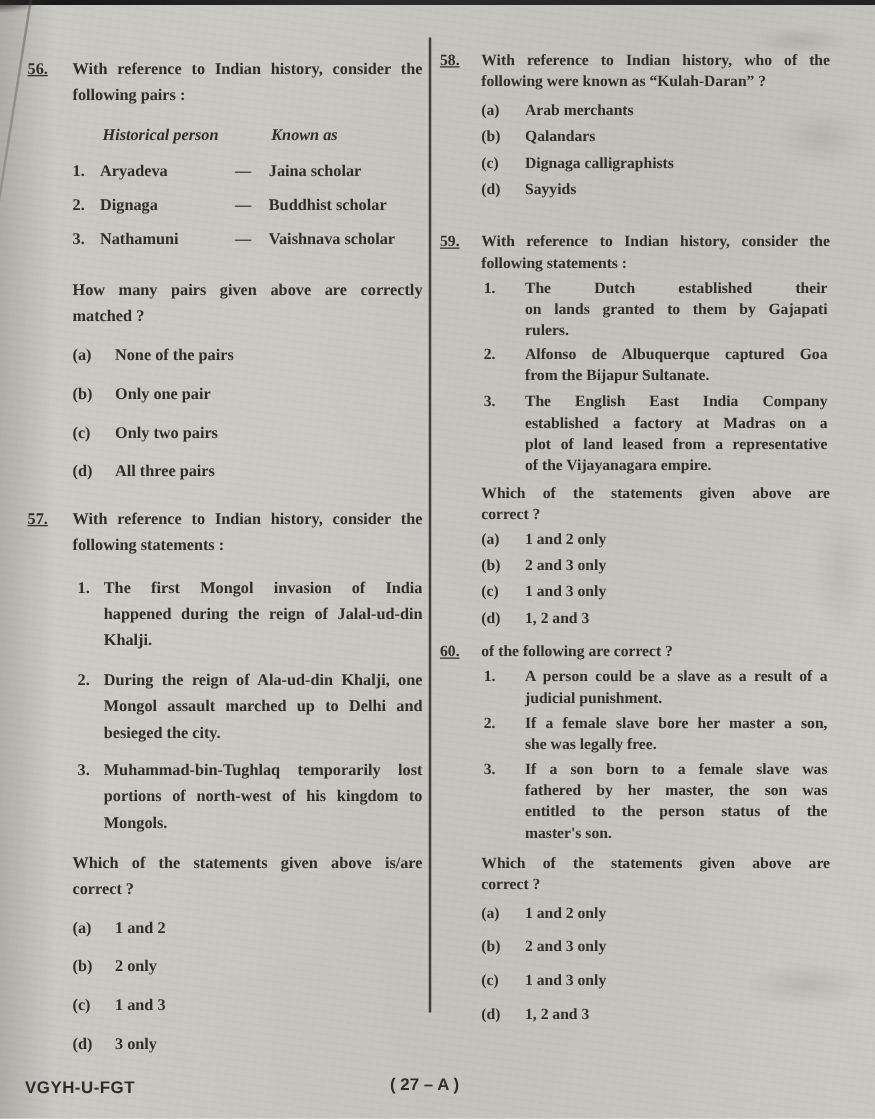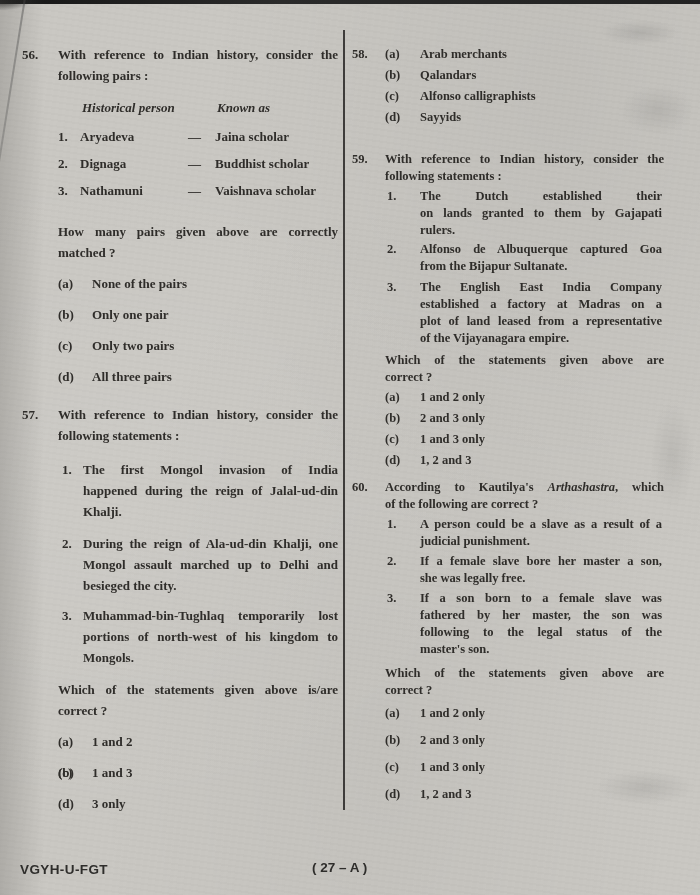--- a/index.html
+++ b/index.html
@@ -36,21 +36,21 @@
   .s3{left:595px;top:770px;width:100px;height:35px;
     background:radial-gradient(ellipse, rgba(80,80,80,0.14), transparent 70%);}
   .s4{left:600px;top:20px;width:80px;height:25px;
     background:radial-gradient(ellipse, rgba(80,80,80,0.16), transparent 70%);}
 
   .col{position:absolute;}
   .col-left{left:22px;top:44px;width:316px;font-size:13px;line-height:21px;}
   .col-right{left:352px;top:40px;width:312px;font-size:12.5px;line-height:17px;}
 
   .q{position:relative;}
-  .qnum{position:absolute;left:0;top:0;}
+  .qnum{position:absolute;left:0;top:0;text-decoration:underline;}
   .col-left .qbody{margin-left:36px;}
   .col-right .qbody{margin-left:33px;}
 
   .jl{text-align:justify;text-align-last:justify;}
   .ll{text-align:left;}
   .it{font-style:italic;}
 
   
   .phead{position:relative;margin-top:11px;margin-bottom:8px;}
   .ph-person{position:absolute;left:24px;font-style:italic;}
@@ -190,51 +190,56 @@
             <div class="jl">Which of the statements given above is/are</div>
             <div class="ll">correct ?</div>
           </div>
         <div class="opts" style="margin-top:10px;">
           <div class="opt">
             <span class="olabel">(a)</span>
             <span class="otext">1 and 2</span>
           </div>
           <div class="opt">
             <span class="olabel">(b)</span>
+            <span class="otext">2 only</span>
           </div>
           <div class="opt">
             <span class="olabel">(c)</span>
             <span class="otext">1 and 3</span>
           </div>
           <div class="opt">
             <span class="olabel">(d)</span>
             <span class="otext">3 only</span>
           </div>
         </div>
       </div>
     </div>
   </div>
 
   <div class="col col-right">
 
     <div class="q">
       <div class="qnum">58.</div>
       <div class="qbody">
+        <div class="stem">
+            <div class="jl">With reference to Indian history, who of the</div>
+            <div class="ll">following were known as “Kulah-Daran” ?</div>
+          </div>
         <div class="opts" style="margin-top:6px;">
           <div class="opt">
             <span class="olabel">(a)</span>
             <span class="otext">Arab merchants</span>
           </div>
           <div class="opt">
             <span class="olabel">(b)</span>
             <span class="otext">Qalandars</span>
           </div>
           <div class="opt">
             <span class="olabel">(c)</span>
-            <span class="otext">Alfonso calligraphists</span>
+            <span class="otext">Dignaga calligraphists</span>
           </div>
           <div class="opt">
             <span class="olabel">(d)</span>
             <span class="otext">Sayyids</span>
           </div>
         </div>
       </div>
     </div>
 
     <div class="q" style="margin-top:25px;">
@@ -290,23 +295,20 @@
             <span class="otext">1, 2 and 3</span>
           </div>
         </div>
       </div>
     </div>
 
     <div class="q" style="margin-top:10px;">
       <div class="qnum">60.</div>
       <div class="qbody">
         <div class="stem">
-          <div class="jl">
-            <span>According to Kautilya's </span><span class="it">Arthashastra</span><span>, which</span>
-          </div>
           <div class="ll">of the following are correct ?</div>
         </div>
         <div class="stmt" style="margin-top:3px;">
           <span class="snum">1.</span>
           <div class="stext">
               <div class="jl">A person could be a slave as a result of a</div>
               <div class="ll">judicial punishment.</div>
             </div>
         </div>
         <div class="stmt" style="margin-top:3px;">
@@ -314,21 +316,21 @@
           <div class="stext">
               <div class="jl">If a female slave bore her master a son,</div>
               <div class="ll">she was legally free.</div>
             </div>
         </div>
         <div class="stmt" style="margin-top:3px;">
           <span class="snum">3.</span>
           <div class="stext">
               <div class="jl">If a son born to a female slave was</div>
               <div class="jl">fathered by her master, the son was</div>
-              <div class="jl">following to the legal status of the</div>
+              <div class="jl">entitled to the person status of the</div>
               <div class="ll">master's son.</div>
             </div>
         </div>
         <div class="qpara" style="margin-top:7px;">
             <div class="jl">Which of the statements given above are</div>
             <div class="ll">correct ?</div>
           </div>
         <div class="opts opts-wide" style="margin-top:6px;">
           <div class="opt">
             <span class="olabel">(a)</span>

